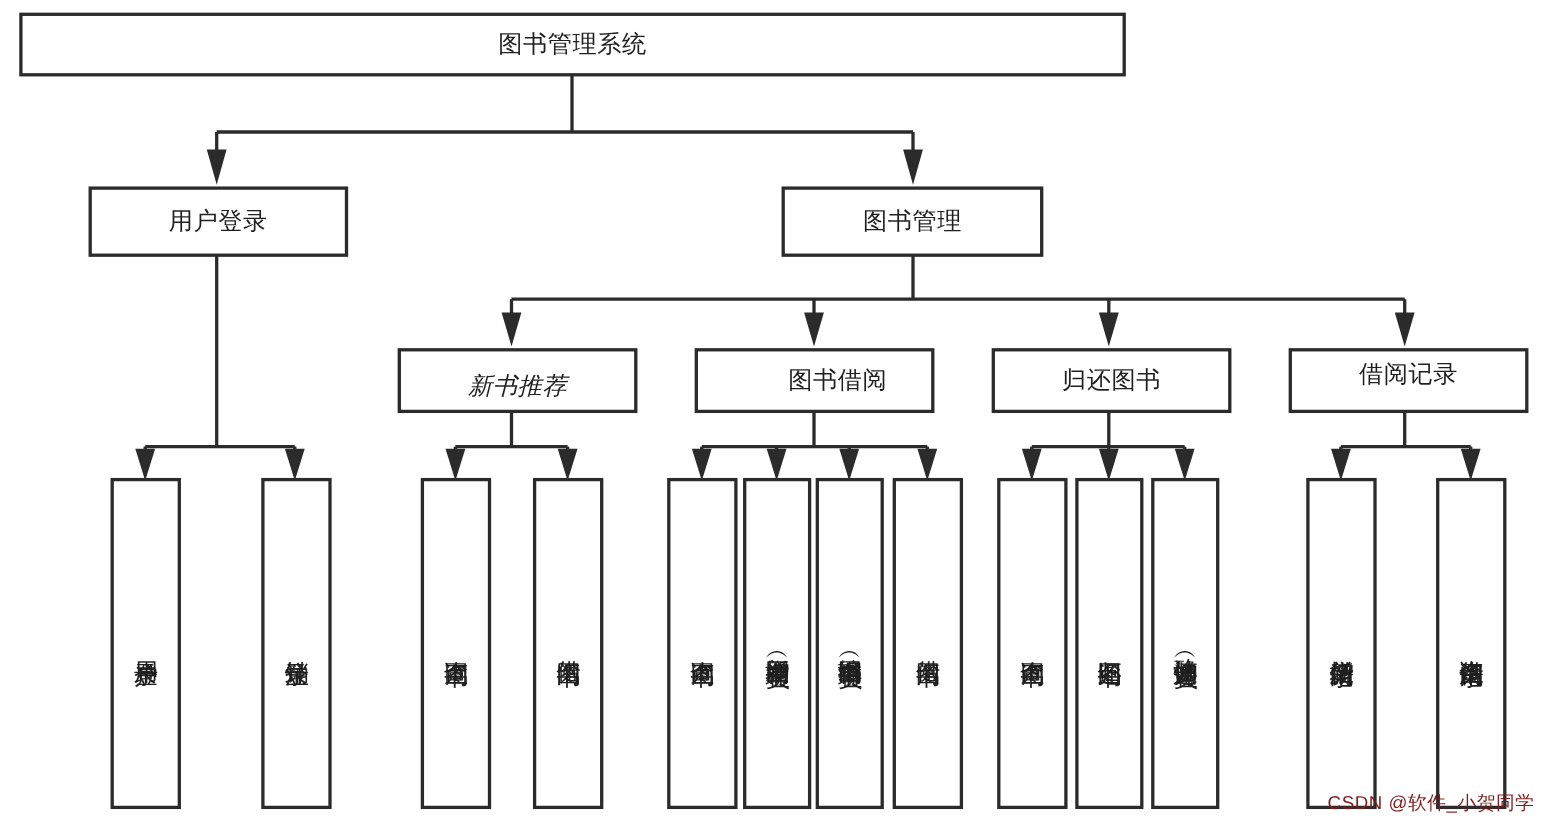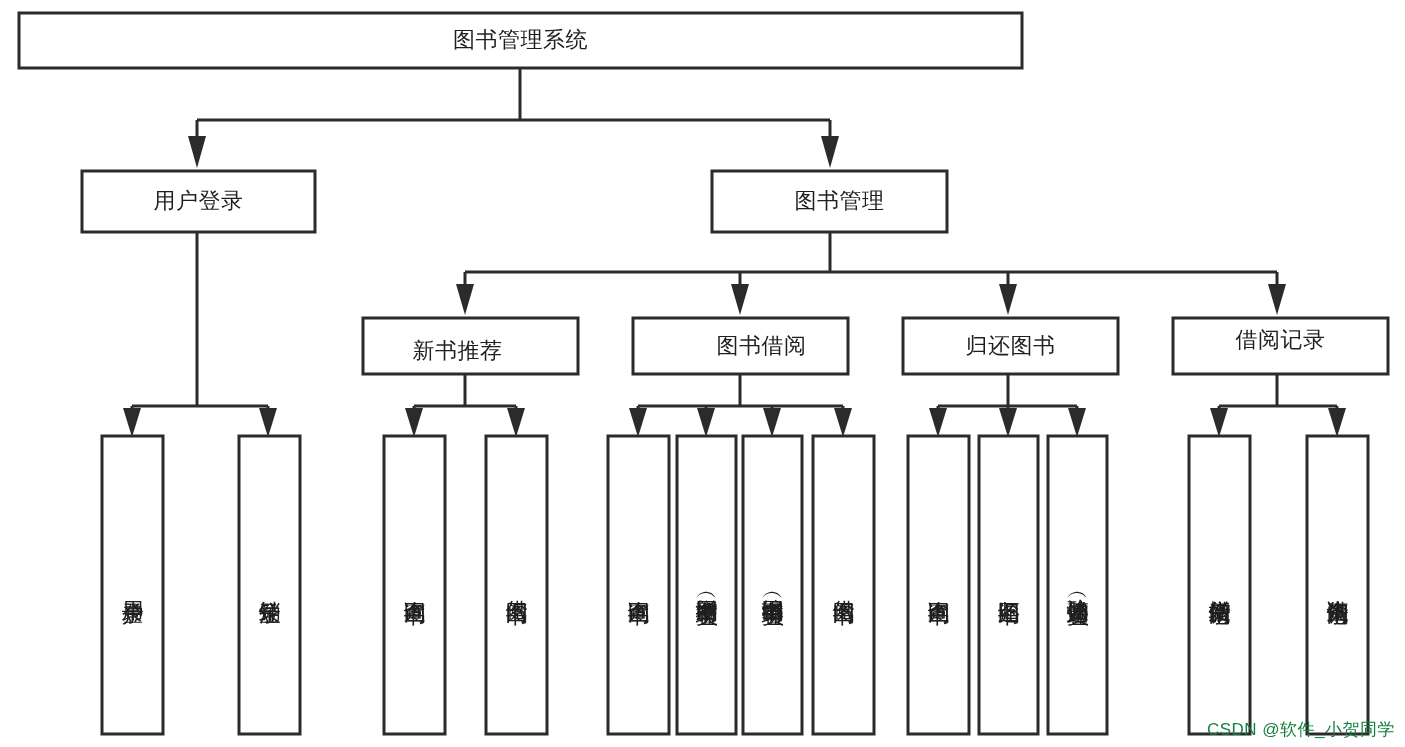--- a/index.html
+++ b/index.html
@@ -64,21 +64,21 @@
     letter-spacing: 1px;
     writing-mode: vertical-rl;
     text-orientation: upright;
     pointer-events: none;
   }
   .watermark {
     position: absolute;
     right: 10px;
     bottom: 6px;
     font-size: 17px;
-    color: #15803d;
+    color: #7f1d1d;
     letter-spacing: 0.5px;
     white-space: nowrap;
   }
 </style>
 </head>
 <body>
 
 <div id="diagram-root">
 
   <svg class="diagram-canvas" viewBox="0 0 1405 747">
@@ -181,23 +181,23 @@
     <rect class="node-box" x="979" y="436" width="59" height="298"></rect>
     <rect class="node-box" x="1048" y="436" width="59" height="298"></rect>
 
     <rect class="node-box" x="1189" y="436" width="61" height="298"></rect>
     <rect class="node-box" x="1307" y="436" width="61" height="298"></rect>
   </svg>
 
   <div class="node-label-h" style="left:19px; top:13px; width:1003px; height:55px;border-radius:21px;">图书管理系统</div>
 
   <div class="node-label-h" style="left:82px; top:171px; width:233px; height:61px;">用户登录</div>
-  <div class="node-label-h" style="left:712px; top:171px; width:235px; height:61px;padding-left:10px;">图书管理</div>
-
-  <div class="node-label-h" style="left:350px; top:318px; width:215px; height:67px;">新书推荐</div>
+  <div class="node-label-h" style="left:712px; top:171px; width:235px; height:61px;">图书管理</div>
+
+  <div class="node-label-h" style="left:363px; top:318px; width:215px; height:67px;font-style:italic;">新书推荐</div>
   <div class="node-label-h" style="left:633px; top:318px; width:215px; height:56px;margin-left:21px;">图书借阅</div>
   <div class="node-label-h" style="left:903px; top:318px; width:215px; height:56px;">归还图书</div>
   <div class="node-label-h" style="left:1173px; top:318px; width:215px; height:44px;">借阅记录</div>
 
   <div class="node-label-v" style="left:102px; top:436px; width:61px; height:298px;">用户登录</div>
   <div class="node-label-v" style="left:239px; top:436px; width:61px; height:298px;">注销登录</div>
 
   <div class="node-label-v" style="left:384px; top:436px; width:61px; height:298px;">查询图书</div>
   <div class="node-label-v" style="left:486px; top:436px; width:61px; height:298px;">借阅图书</div>
 

